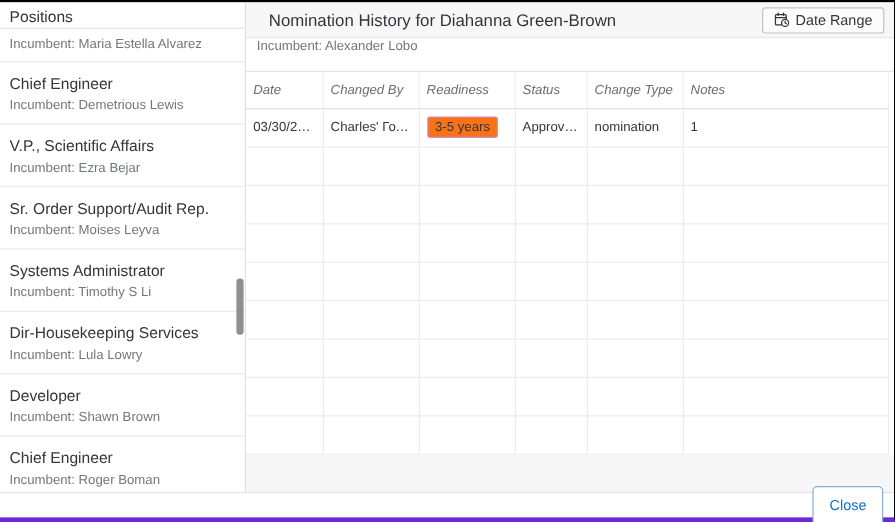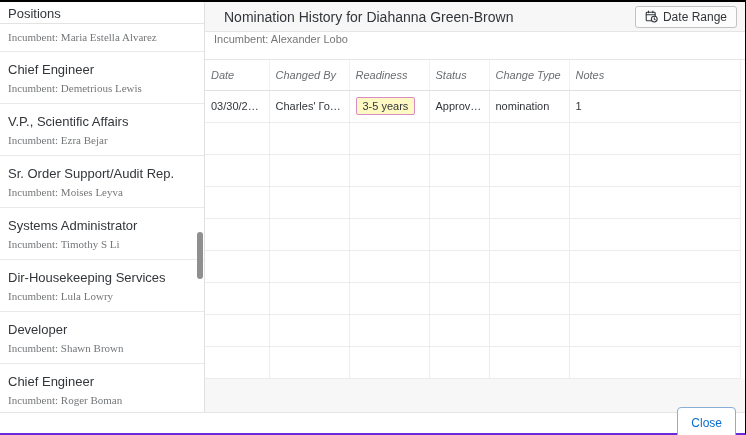--- a/index.html
+++ b/index.html
@@ -2,21 +2,21 @@
 <html><head>
 <meta charset="utf-8">
 <style>
   * { box-sizing: border-box; margin: 0; padding: 0; }
   html, body { width: 746px; height: 435px; overflow: hidden; }
   body { font-family: "Liberation Sans", sans-serif; background: #fff; }
 
   .screen {
     width: 746px; height: 435px;
     border-top: 2px solid #000;
-    border-bottom: 2px solid #6d28d9;
+    border-bottom: 4px solid #6d28d9;
     border-right: 1px solid #000;
     display: flex; flex-direction: column;
     background: #fff;
   }
   .dialog-body { flex: 1; display: flex; min-height: 0; }
 
   
   .sidebar {
     width: 205px; border-right: 1px solid #e0e0e0;
     position: relative; overflow: hidden; background: #fff;
@@ -30,21 +30,21 @@
   .sidebar-item-partial {
     height: 28px; padding: 6px 8px 0 8px;
     border-bottom: 1px solid #e9e9e9;
   }
   .sidebar-item {
     height: 52px; padding: 9px 8px 0 8px;
     border-bottom: 1px solid #e9e9e9;
     cursor: pointer;
   }
   .pos-title { font-size: 13px; color: #32363a; line-height: 17px; white-space: nowrap; overflow: hidden; }
-  .pos-incumbent { font-size: 11px; color: #74777a; line-height: 15px; margin-top: 3px; white-space: nowrap; overflow: hidden; font-family: Liberation Serif, serif; }
+  .pos-incumbent { font-size: 11px; color: #74777a; line-height: 15px; margin-top: 3px; white-space: nowrap; overflow: hidden; }
   .sidebar-item-partial .pos-incumbent { margin-top: 0; }
   .v-scroll-thumb {
     position: absolute; right: 1px; top: 230px;
     width: 6px; height: 47px; border-radius: 3px;
     background: #8f8f8f;
   }
 
   
   .main { flex: 1; display: flex; flex-direction: column; min-width: 0; }
   .main-header {
@@ -82,21 +82,21 @@
     white-space: nowrap; overflow: hidden; font-style: italic;
   }
   .history-table td {
     height: 32px; font-size: 11px; color: #32363a;
     padding: 0 6px; border-bottom: 1px solid #ececec;
     border-right: 1px solid #ececec;
     white-space: nowrap; overflow: hidden; text-overflow: ellipsis;
   }
   .badge-readiness {
     display: inline-block; padding: 2px 6px;
-    background: #fef9c3; border: 1px solid #d78cc6; border-radius: 2px;
+    background: #f97316; border: 1px solid #d78cc6; border-radius: 2px;
     font-size: 11px; color: #32363a;
   }
   .table-filler { flex: 1; background: #f7f7f7; }
 
   
   .footer {
     flex: none; height: 21px; background: #fff;
     border-top: 1px solid #e5e5e5;
     display: flex; align-items: center; justify-content: flex-end;
     padding: 0 9px;

